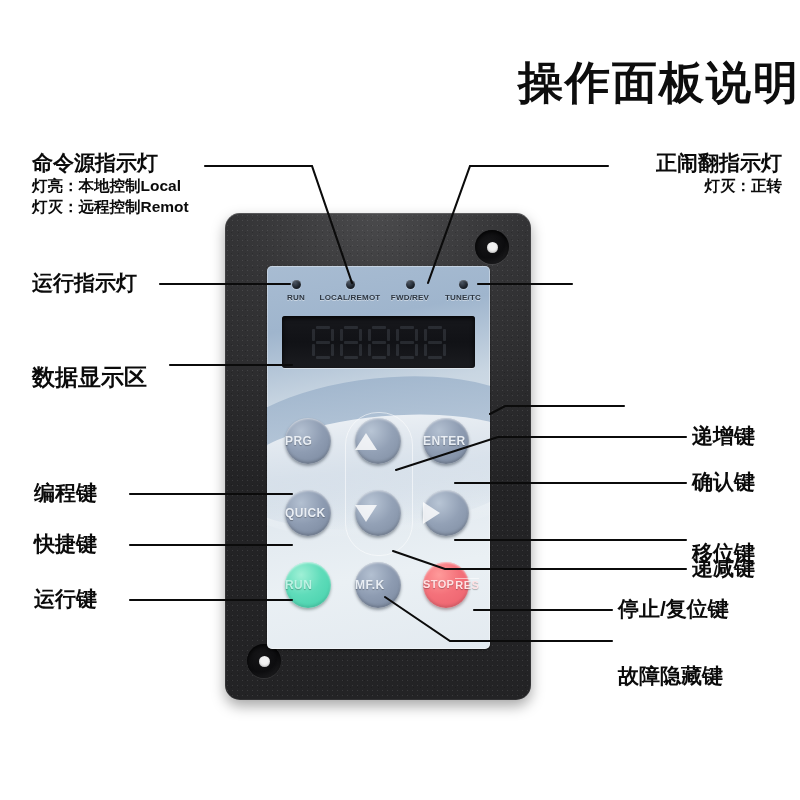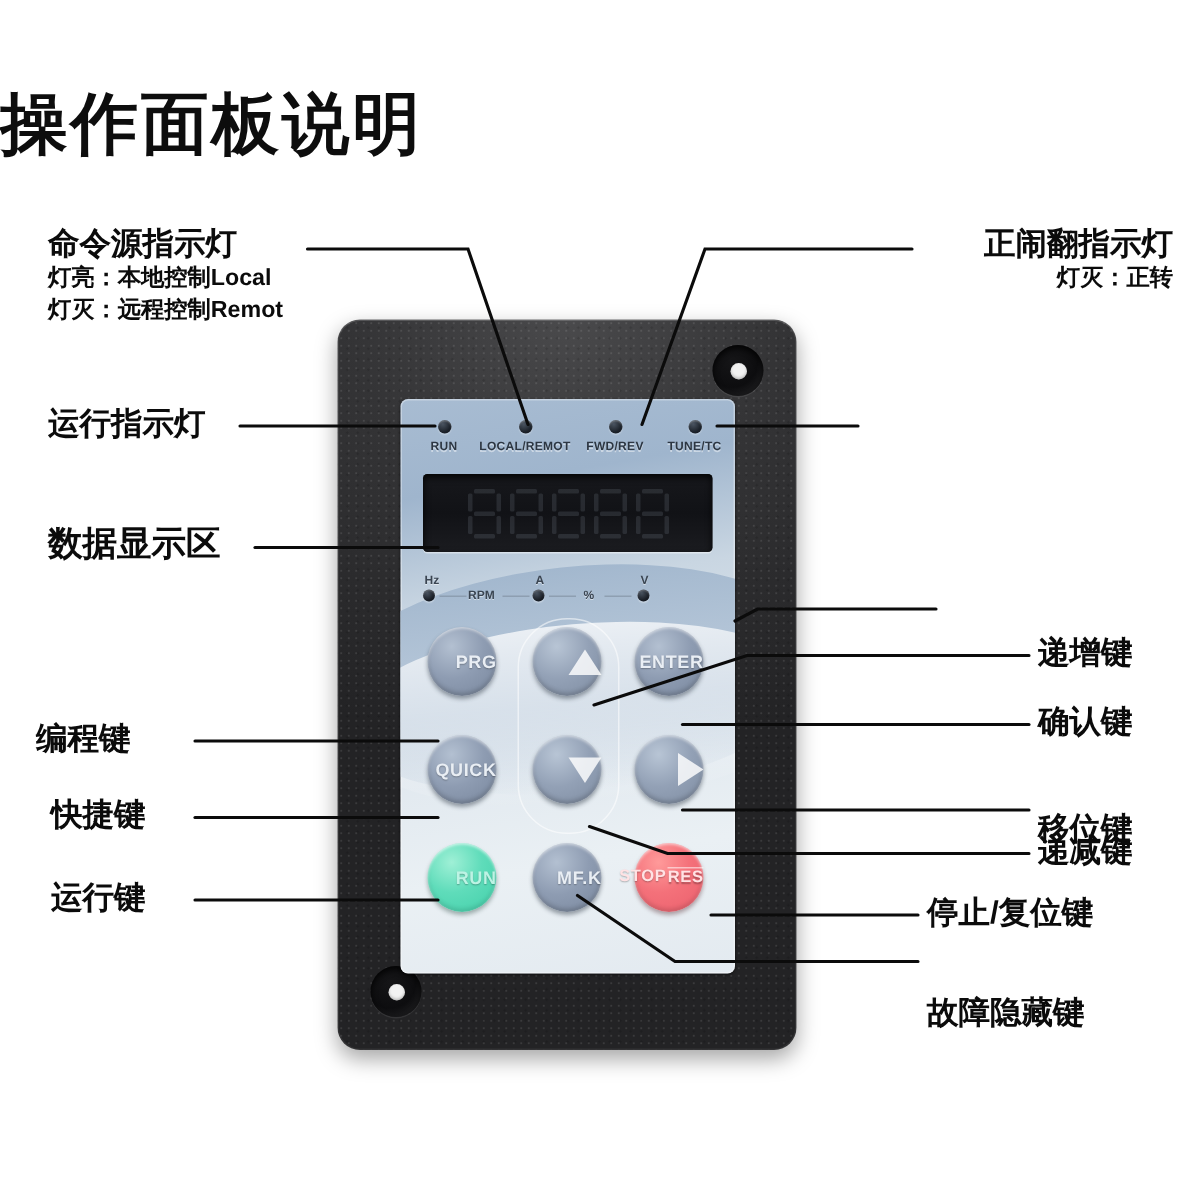--- a/index.html
+++ b/index.html
@@ -6,21 +6,21 @@
   body{
     width:800px;height:800px;position:relative;overflow:hidden;
     background:#ffffff;
     font-family:"Liberation Sans","DejaVu Sans",sans-serif;
     color:#111;
   }
   #stage{position:absolute;left:0;top:0;width:800px;height:800px;}
 
   
   .title{
-    position:absolute;left:0;top:58px;width:800px;text-align:left;
+    position:absolute;left:0;top:58px;width:800px;text-align:right;
     font-size:45px;font-weight:700;letter-spacing:2px;color:#0d0d0d;
     line-height:1.1;
   }
 
   
   .ann{position:absolute;white-space:nowrap;color:#0b0b0b;}
   .ann .main{font-size:21px;font-weight:700;line-height:1.22;}
   .ann .sub{font-size:15.5px;font-weight:600;line-height:1.35;}
   .ann.r{text-align:right;}
   .ann.l{text-align:left;}
@@ -121,21 +121,21 @@
     box-shadow:inset 0 1px 1px rgba(255,255,255,.22), 0 1px 1px rgba(255,255,255,.35);
   }
   .utxt{position:absolute;font-size:8px;font-weight:700;color:#3a4552;
     text-shadow:0 1px 0 rgba(255,255,255,.5);white-space:nowrap;}
   .uline{position:absolute;height:1px;background:rgba(120,135,152,.55);}
 
   
   .keys{position:absolute;left:0;top:150px;width:223px;height:233px;}
   .btn{
     position:absolute;border-radius:50%;
-    display:flex;align-items:center;justify-content:flex-end;
+    display:flex;align-items:center;justify-content:flex-start;
     font-size:12px;font-weight:700;letter-spacing:.4px;
     color:#e9eef4;text-shadow:0 1px 1px rgba(0,0,0,.28);
     user-select:none;
   }
   .btn.gray{
     width:46px;height:46px;
     background:radial-gradient(circle at 35% 28%,#b3c0d1 0%,#8e9cb2 48%,#78869c 100%);
     box-shadow:0 2px 3px rgba(40,50,65,.45), inset 0 1px 2px rgba(255,255,255,.55), inset 0 -2px 3px rgba(0,0,0,.18);
   }
   .btn.arrow{
@@ -247,34 +247,20 @@
         <s class="seg-a"></s>
           <s class="seg-b"></s>
           <s class="seg-c"></s>
           <s class="seg-d"></s>
           <s class="seg-e"></s>
           <s class="seg-f"></s>
           <s class="seg-g"></s>
       </div>
     </div>
 
-    <div class="unitrow">
-      <div class="utxt" style="left:6px;top:0;">Hz</div>
-      <div class="uled" style="left:5px;top:11px;"></div>
-      <div class="uline" style="left:16px;top:15px;width:18px;"></div>
-      <div class="utxt" style="left:35px;top:10px;">RPM</div>
-      <div class="uline" style="left:58px;top:15px;width:18px;"></div>
-      <div class="utxt" style="left:80px;top:0;">A</div>
-      <div class="uled" style="left:78px;top:11px;"></div>
-      <div class="uline" style="left:89px;top:15px;width:18px;"></div>
-      <div class="utxt" style="left:112px;top:10px;">%</div>
-      <div class="uline" style="left:126px;top:15px;width:18px;"></div>
-      <div class="utxt" style="left:150px;top:0;">V</div>
-      <div class="uled" style="left:148px;top:11px;"></div>
-    </div>
 
     <div class="keys">
       <div class="arrow-outline"></div>
 
       <div class="btn gray" style="left:18px;top:2px;">
           <span>PRG</span>
         </div>
       <div class="btn arrow" style="left:88px;top:2px;">
           <span class="tri up"></span>
         </div>
@@ -342,23 +328,23 @@
 
   <div class="ann l" style="left:32px;top:270px;">
     <div class="main">运行指示灯</div>
   </div>
   <div class="ann l" style="left:32px;top:150px;">
     <div class="main">命令源指示灯</div>
     <div class="sub">灯亮：本地控制Local</div>
     <div class="sub">灯灭：远程控制Remot</div>
   </div>
   <div class="ann l" style="left:32px;top:348px;">
-    <div class="main" style="font-size:23px;">数据显示区</div>
-  </div>
-  <div class="ann l" style="left:24px;top:480px;">
+    <div class="main" style="font-size:23px;margin-top:15px;">数据显示区</div>
+  </div>
+  <div class="ann l" style="left:34px;top:480px;">
     <div class="main">编程键</div>
   </div>
   <div class="ann l" style="left:34px;top:531px;">
     <div class="main">快捷键</div>
   </div>
   <div class="ann l" style="left:34px;top:586px;">
     <div class="main">运行键</div>
   </div>
 
   <div class="ann r" style="right:18px;top:150px;">

